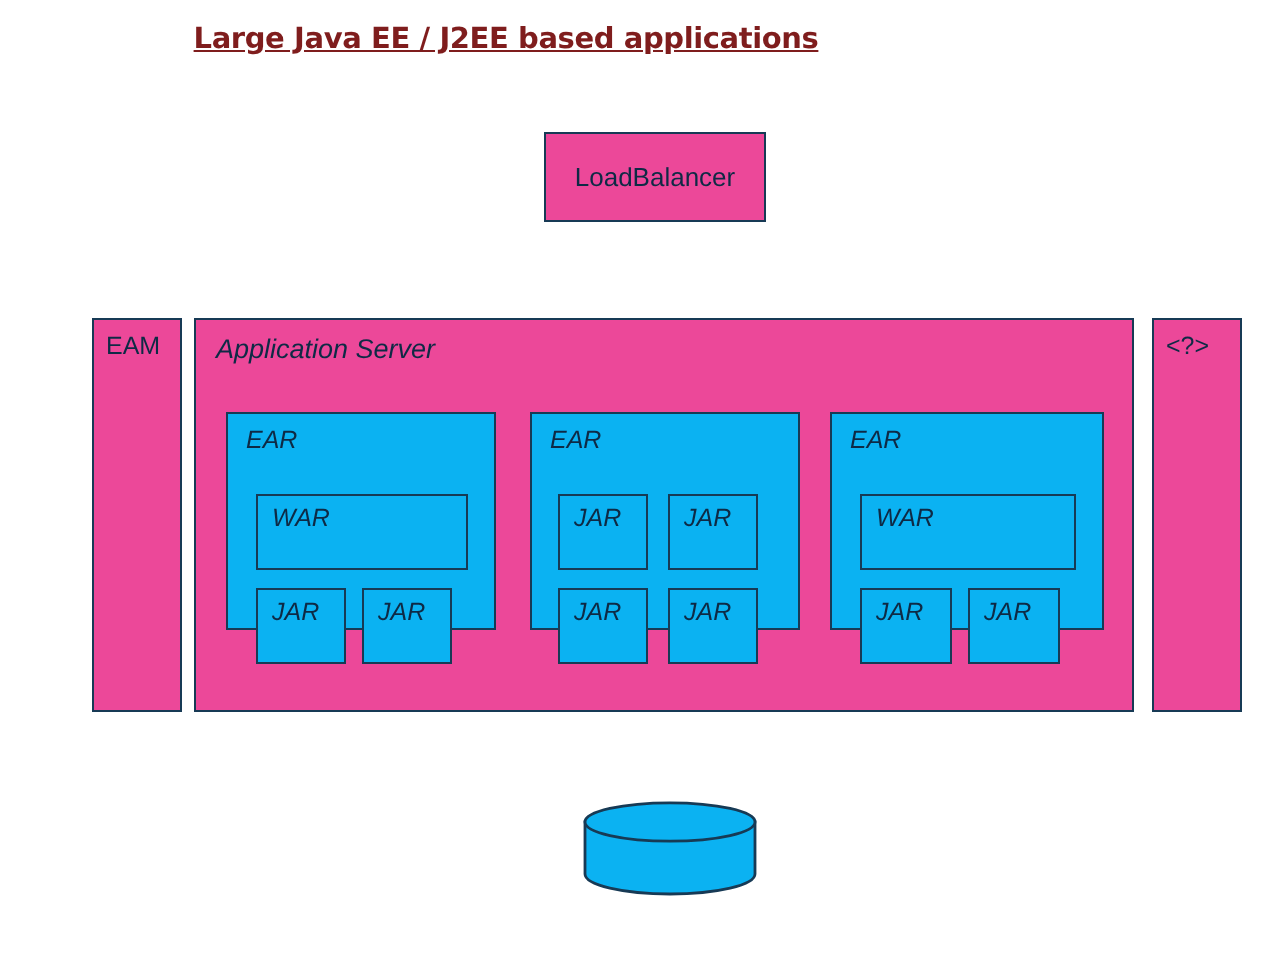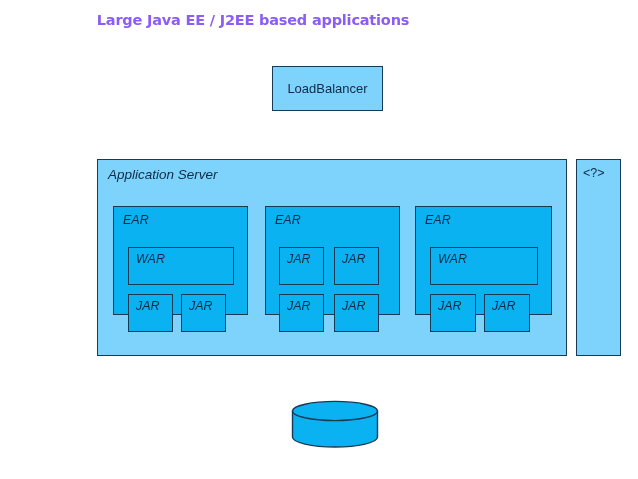--- a/index.html
+++ b/index.html
@@ -28,28 +28,29 @@
 
   
   .title {
     left: 0;
     top: 12px;
     width: 506px;
     text-align: center;
     font-size: 14.5px;
     font-weight: bold;
     letter-spacing: -0.2px;
-    color: #8b5cf6;
+    color: #7f1d1d;
     font-family: "DejaVu Sans", "Liberation Sans", sans-serif;
     white-space: nowrap;
+    text-decoration: underline;
   }
 
   
   .node {
-    background: #7dd3fc;
+    background: #ec4899;
     border: 1.4px solid #173a55;
     color: #0e2a45;
     font-size: 12.5px;
     font-family: "Liberation Sans", sans-serif;
     padding-left: 28px;
   }
   .node > .lbl {
     position: absolute;
     left: 9px;
     top: 5px;
@@ -148,20 +149,23 @@
 <body>
 
 <div id="diagram">
 
   <div class="abs title">Large Java EE / J2EE based applications</div>
 
   <div class="abs node centered" id="load-balancer">
     <span class="lbl">LoadBalancer</span>
   </div>
 
+  <div class="abs node" id="eam">
+    <span class="lbl">EAM</span>
+  </div>
 
   <div class="abs node" id="app-server">
     <span class="lbl">Application Server</span>
 
     <div class="ear layout-war" id="ear-1">
       <span class="lbl">EAR</span>
       <div class="module m0">
         <span class="lbl">WAR</span>
       </div>
       <div class="module m1">

